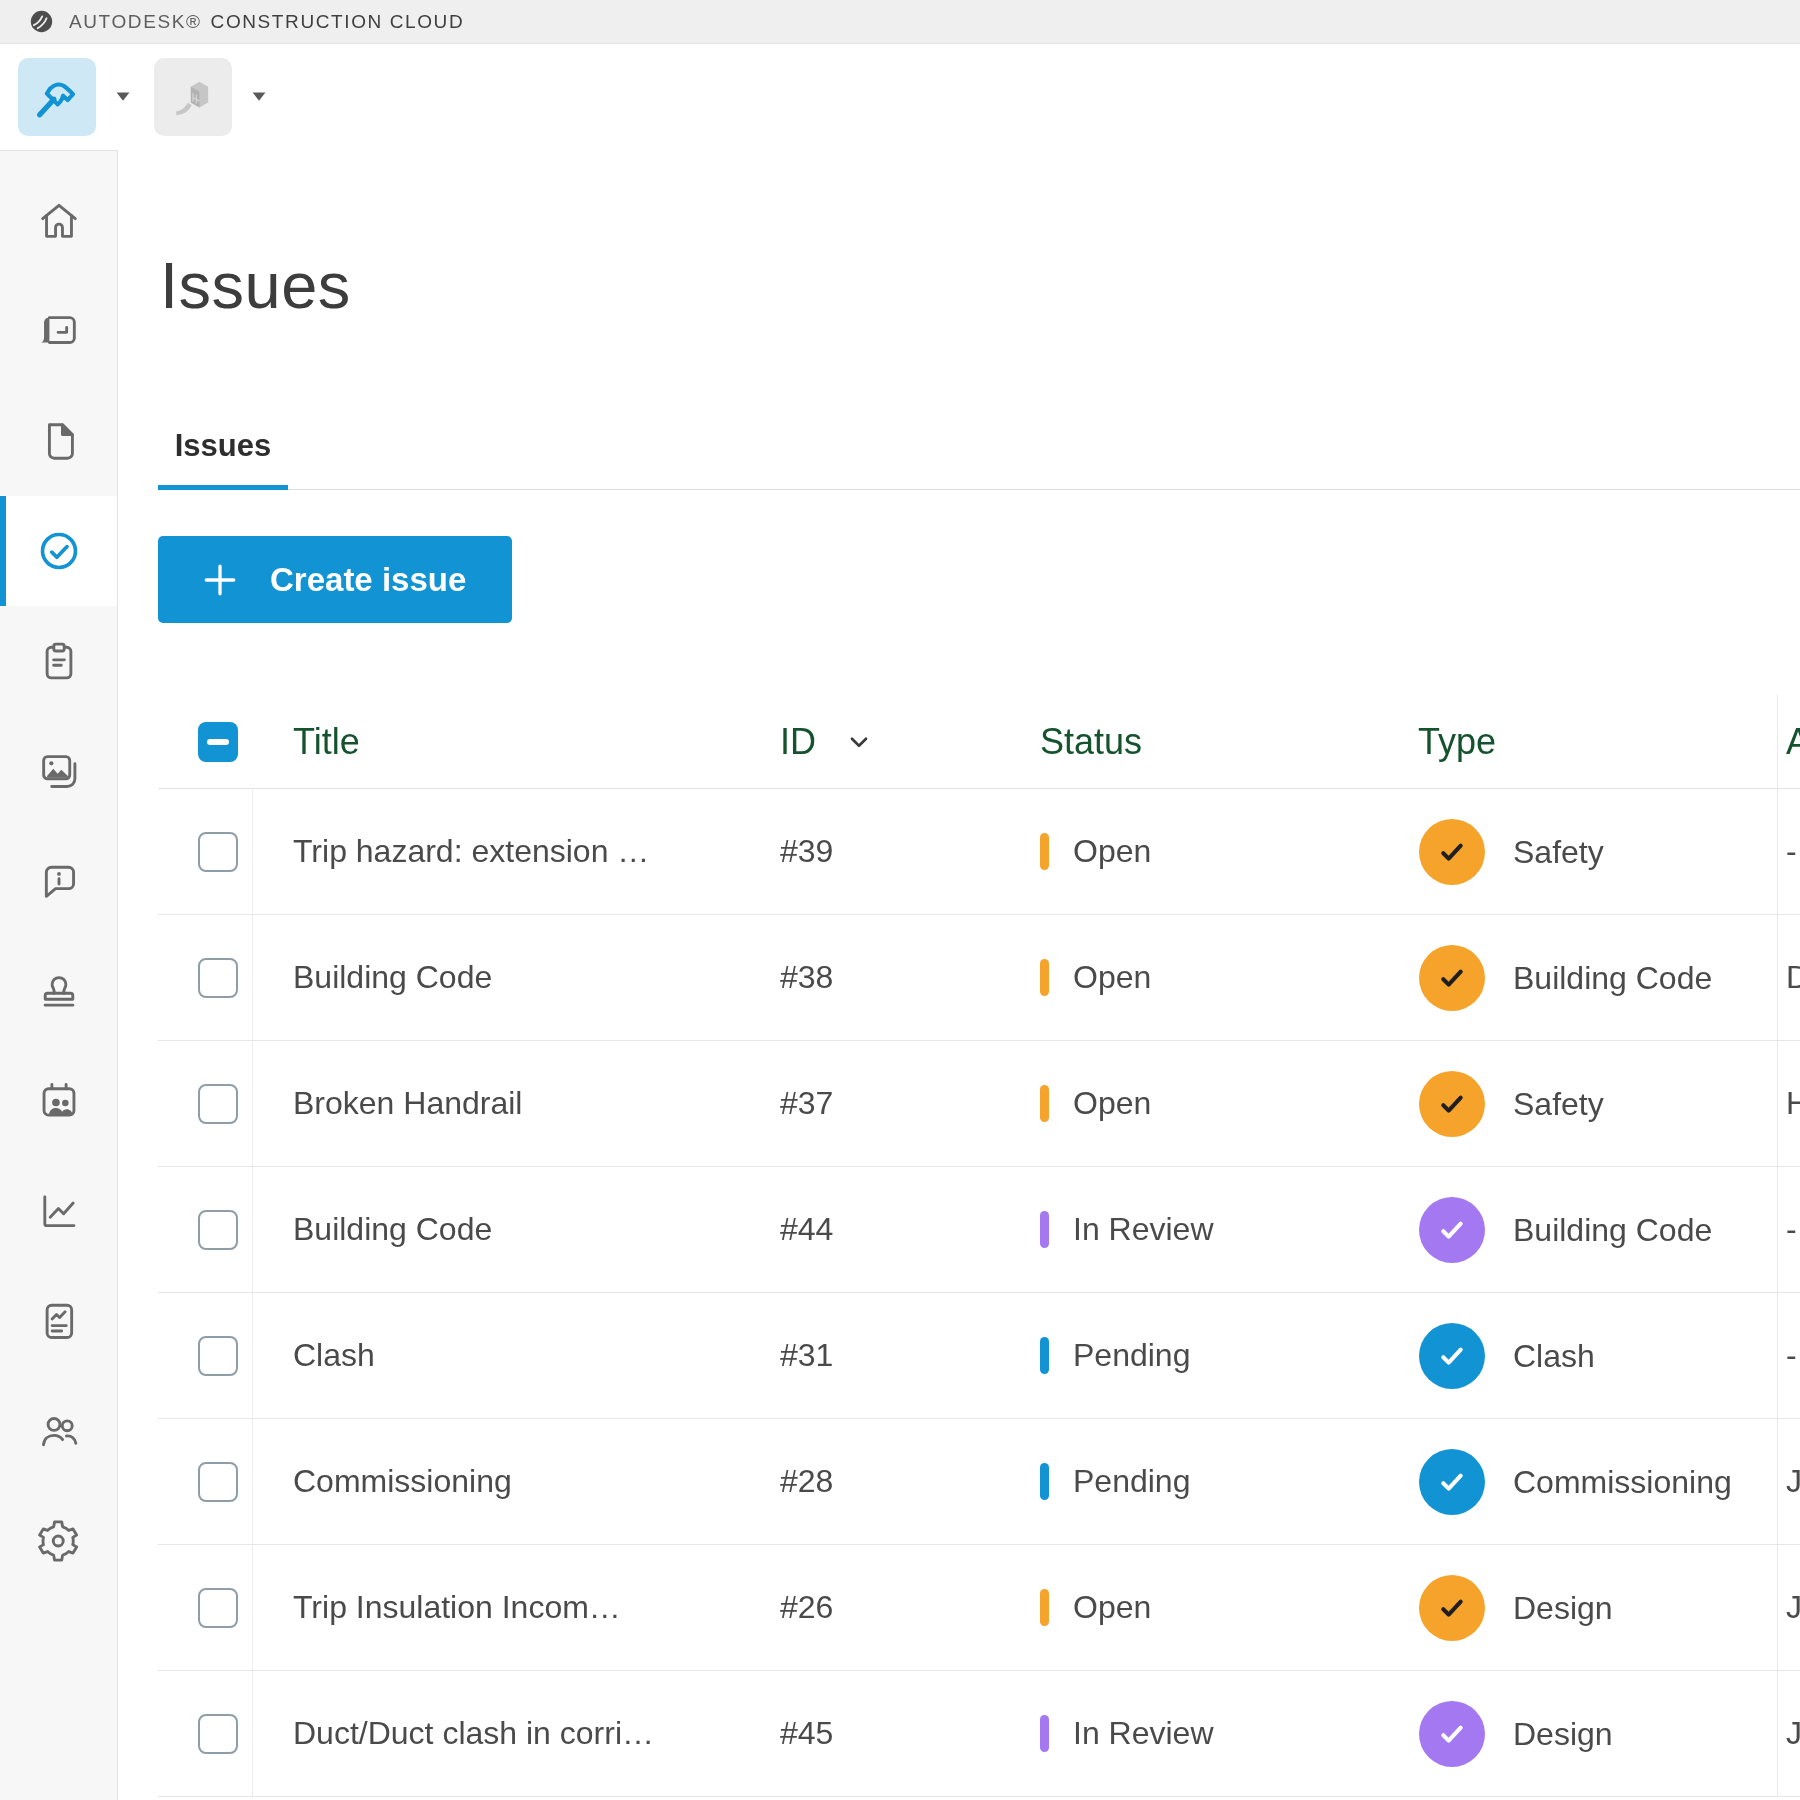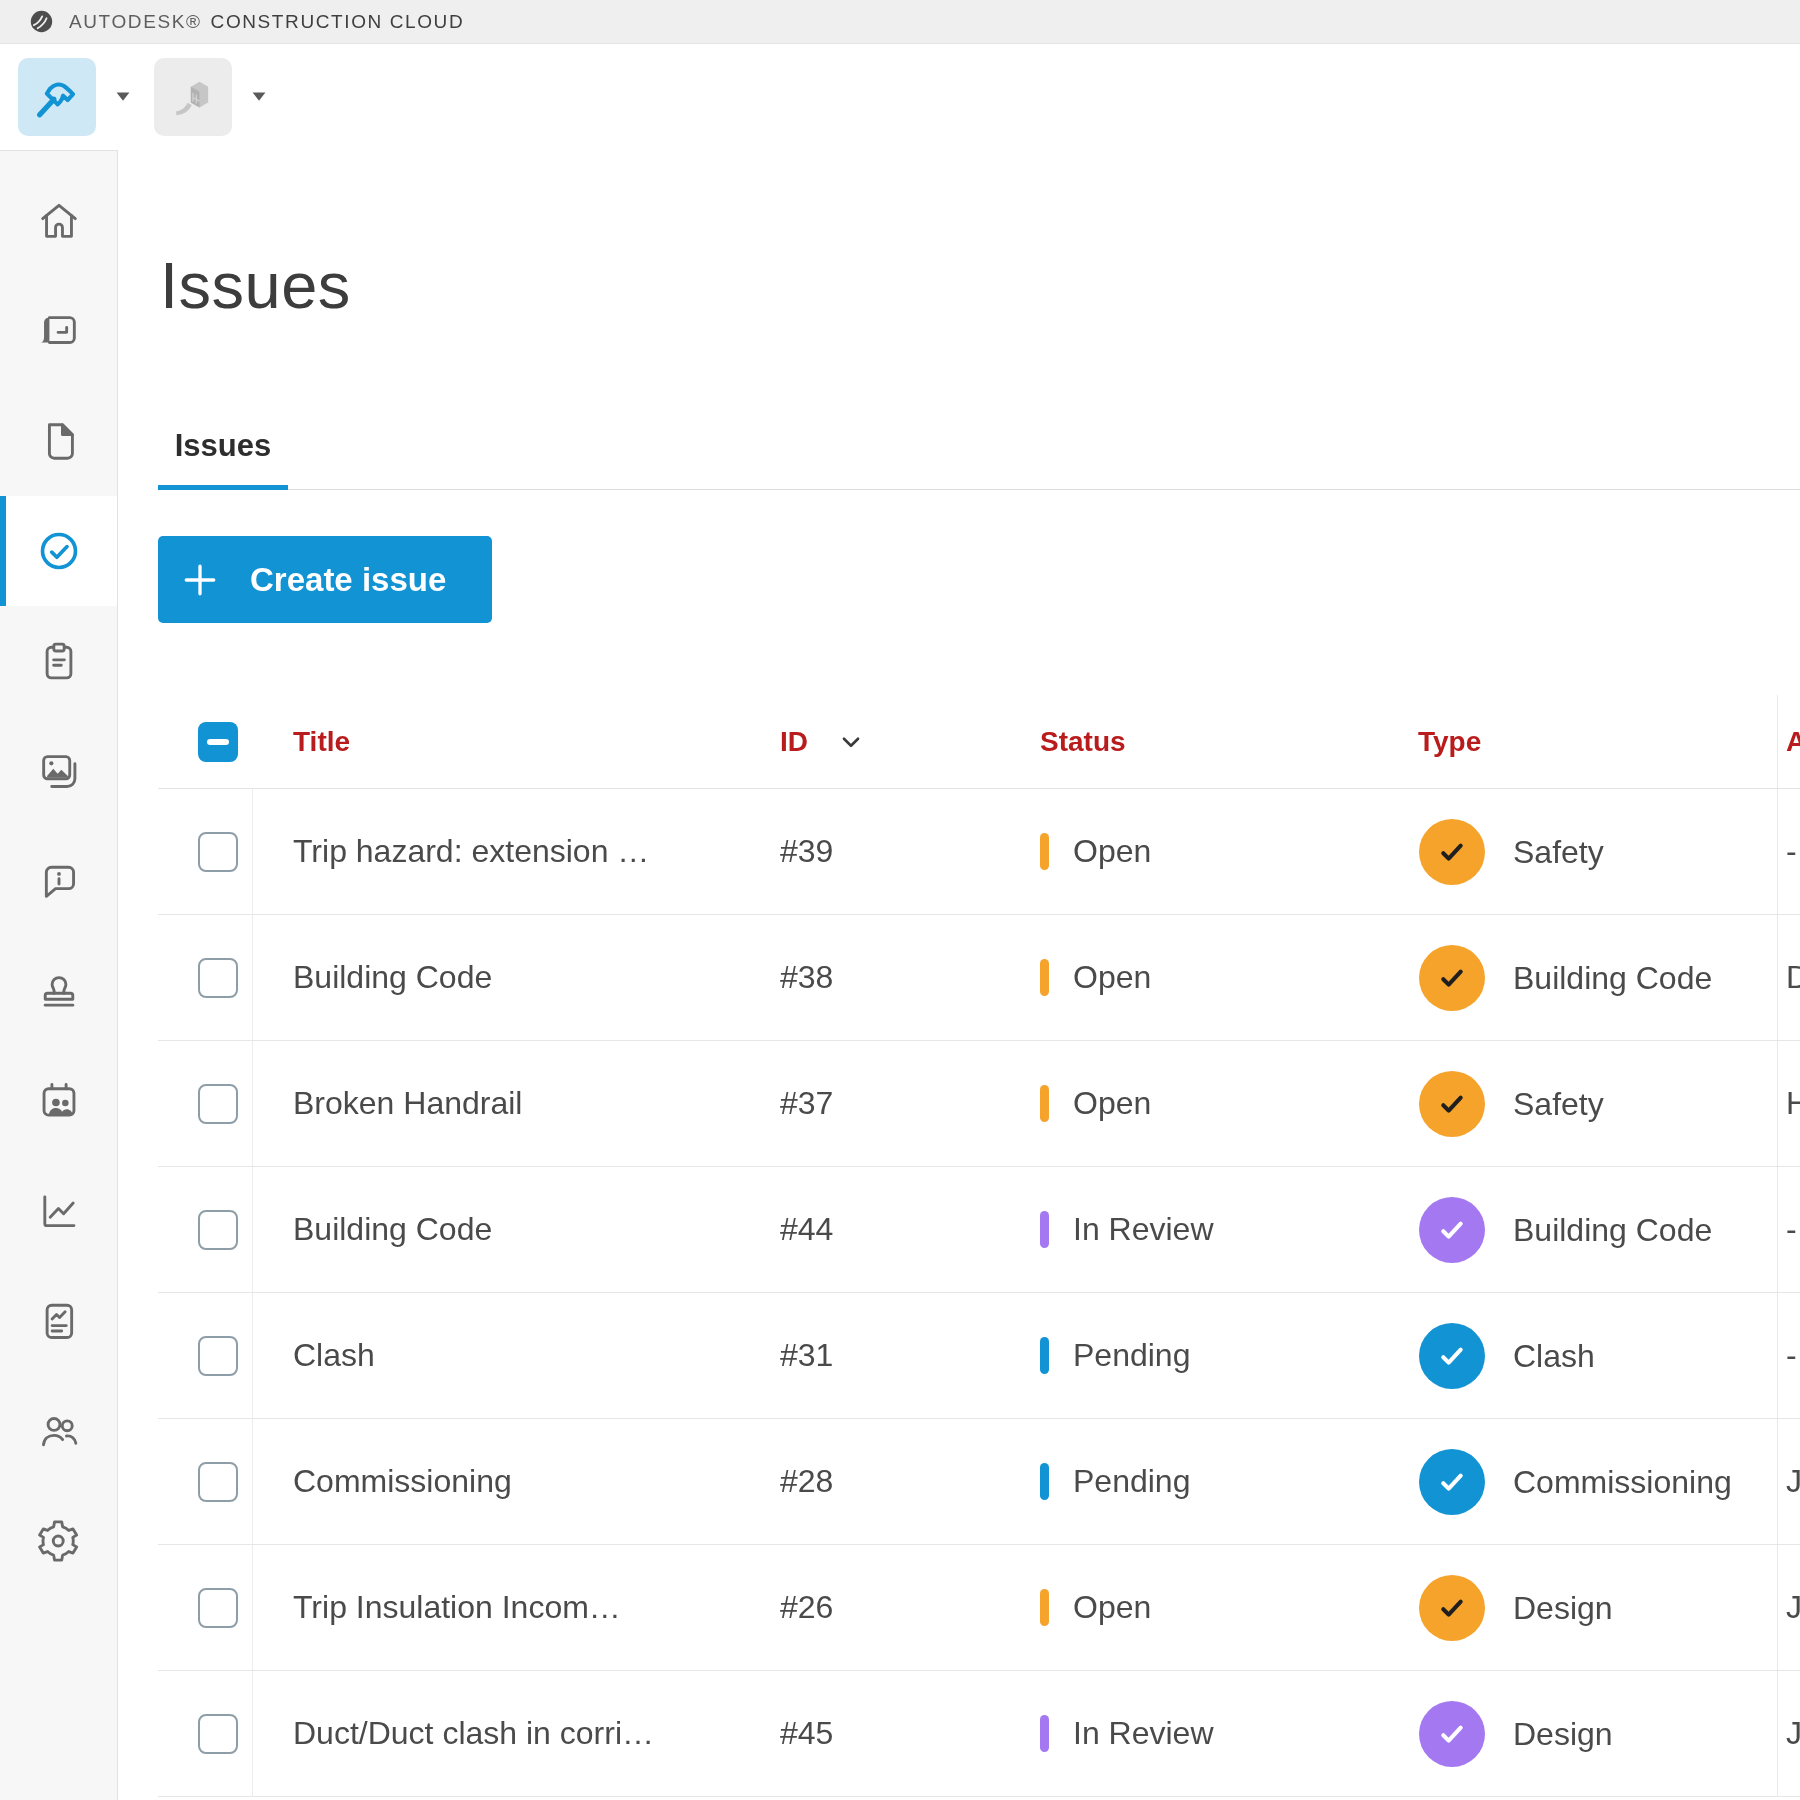--- a/index.html
+++ b/index.html
@@ -61,30 +61,30 @@
   .tab{
     display:inline-block;min-width:130px;text-align:center;position:relative;
     font-size:31px;font-weight:700;color:#2e2e2e;line-height:36px;
     padding-bottom:26px;cursor:pointer;
   }
   .tab.active::after{
     content:"";position:absolute;left:0;right:0;bottom:0;height:5px;background:#1193d4;z-index:2;
   }
   
   .create-btn{
-    margin-top:46px;height:87px;padding:0 46px 0 20px;border:none;border-radius:5px;
+    margin-top:46px;height:87px;padding:0 46px 0 40px;border:none;border-radius:5px;
     background:#1193d4;color:#fff;display:flex;align-items:center;gap:28px;
     font-family:inherit;font-size:33px;font-weight:700;cursor:pointer;
   }
   .plus-ic{width:44px;height:44px;}
   
   .table{margin-top:72px;}
   .tgrid{display:grid;grid-template-columns:95px 485px 292px 388px 359px 1fr;align-items:center;}
   .thead{height:93px;border-bottom:1px solid #e3e3e3;}
-  .th{font-size:28px;font-weight:700;color:#b91c1c;}
+  .th{font-size:36px;font-weight:400;color:#14532d;}
   .c-check{padding-left:40px;box-sizing:border-box;height:100%;display:flex;align-items:center;}
   .c-title{padding-left:40px;box-sizing:border-box;}
   .c-id{padding-left:42px;box-sizing:border-box;display:flex;align-items:center;gap:30px;}
   .c-status{padding-left:10px;box-sizing:border-box;display:flex;align-items:center;}
   .c-type{display:flex;align-items:center;}
   .c-assigned{
     border-left:1px solid #e9e9e9;height:100%;display:flex;align-items:center;
     padding-left:8px;box-sizing:border-box;overflow:hidden;white-space:nowrap;
   }
   .sort-ic{width:26px;height:26px;cursor:pointer;}

